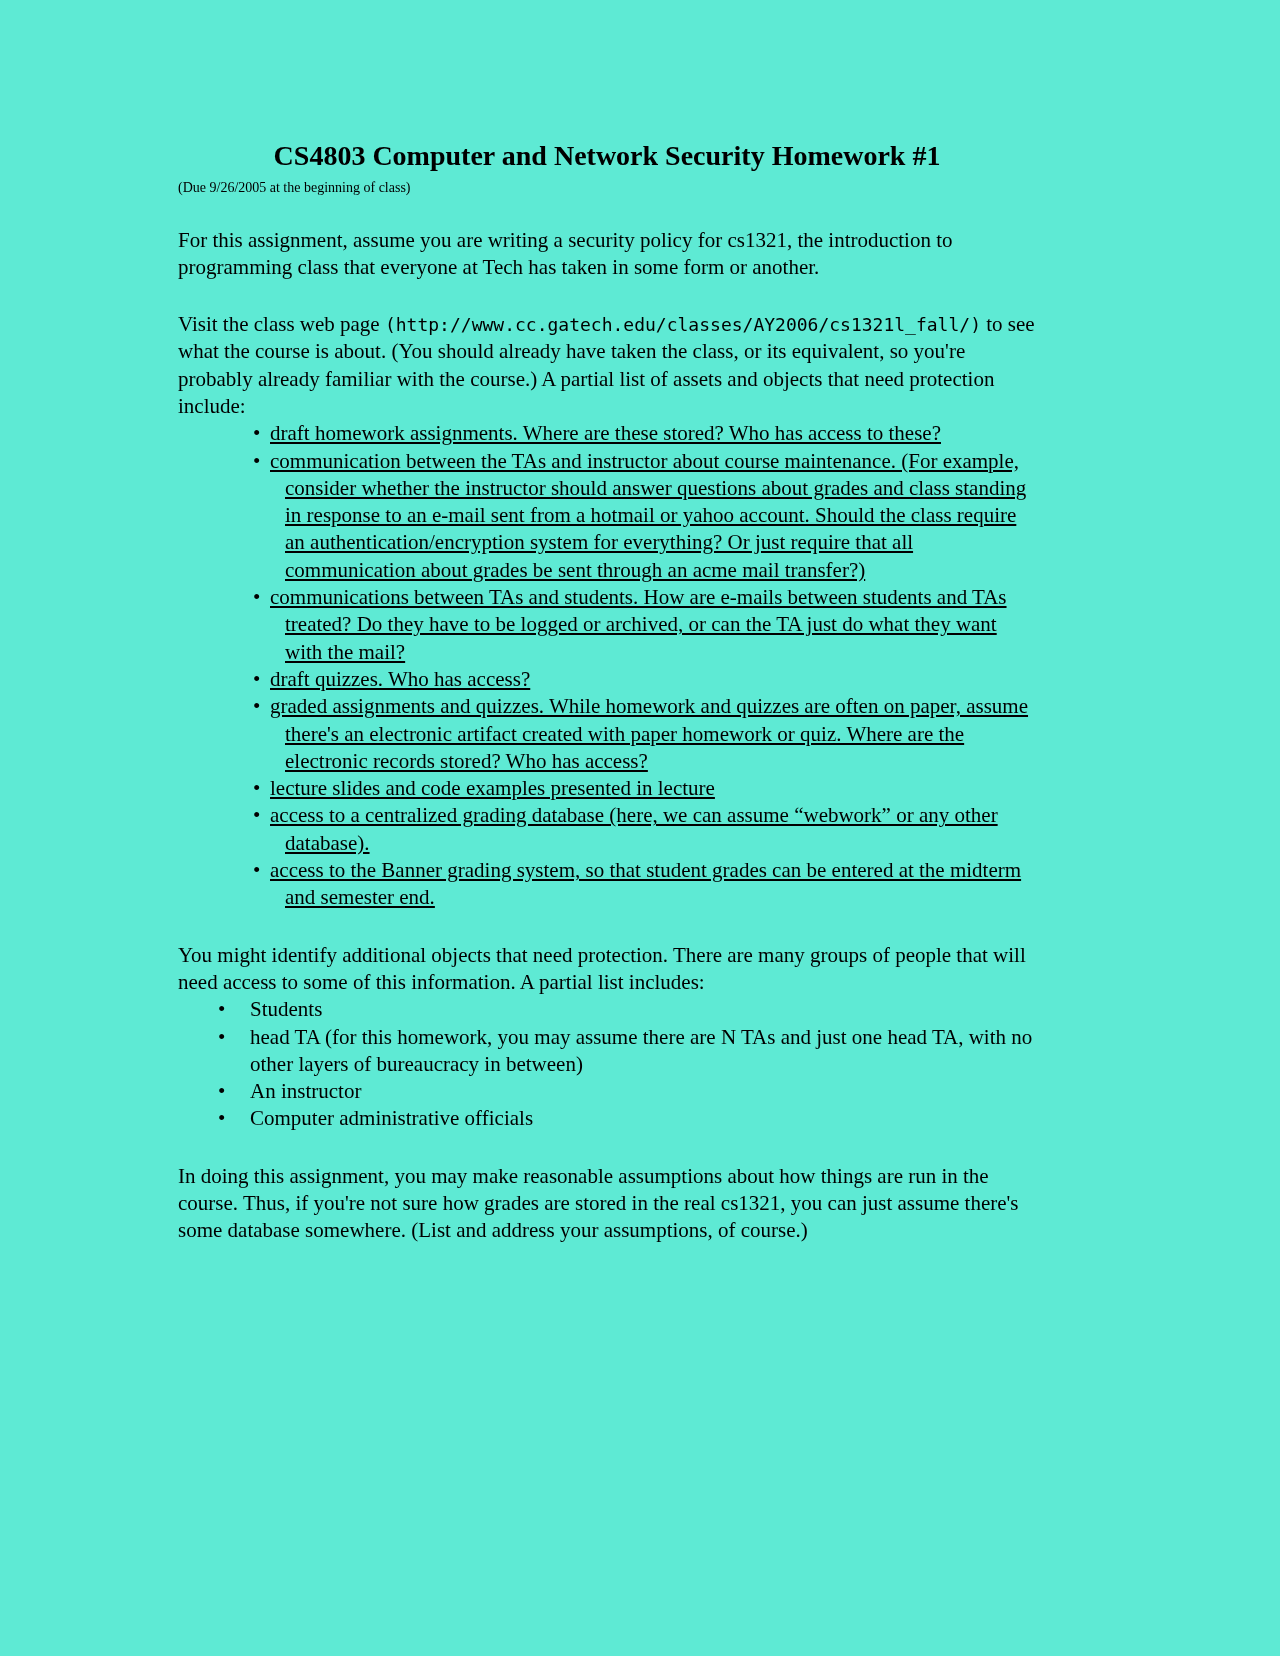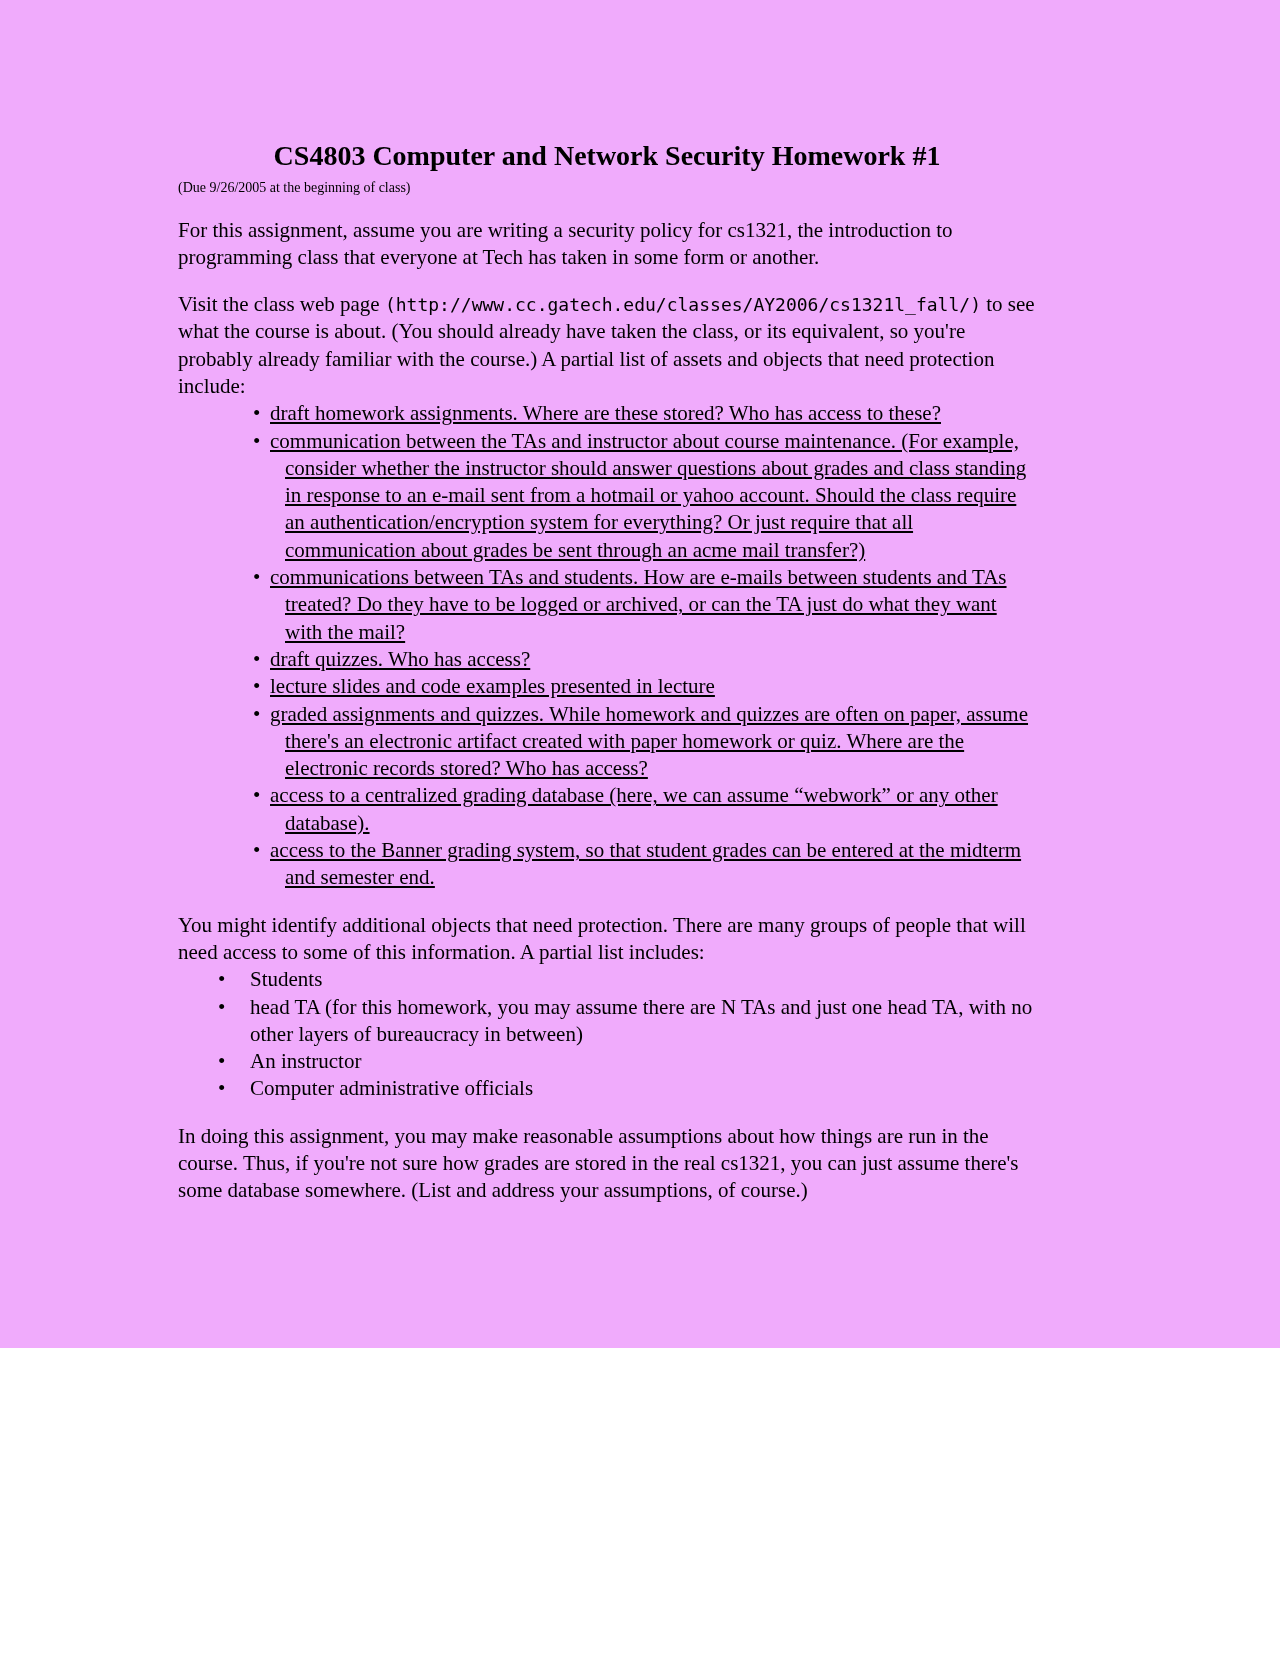--- a/index.html
+++ b/index.html
@@ -1,21 +1,21 @@
 <!DOCTYPE html>
 <html><head>
 <meta charset="utf-8">
 <style>
   html, body { margin: 0; padding: 0; background: #ffffff; }
   .page {
     position: relative;
     width: 1280px;
-    height: 1348px;
+    height: 1656px;
     box-sizing: border-box;
-    background: #f0abfc;
+    background: #5eead4;
     color: #000000;
     font-family: "Liberation Serif", serif;
     padding: 138px 244px 40px 178px;
     overflow: hidden;
   }
   .doc-title {
     font-size: 28px;
     font-weight: bold;
     text-align: center;
     margin: 0;
@@ -23,21 +23,21 @@
   }
   .doc-subtitle {
     font-size: 14px;
     text-align: left;
     margin: 6px 0 0 0;
     line-height: 1.25;
   }
   p.body-para {
     font-size: 21px;
     line-height: 1.3;
-    margin: 20px 0 0 0;
+    margin: 30px 0 0 0;
   }
   .mono {
     font-family: "DejaVu Sans Mono", monospace;
     font-size: 18px;
   }
   ul.bullet-list {
     list-style: none;
     margin: 0;
     padding: 0;
     font-size: 21px;
@@ -76,22 +76,22 @@
 
   <p class="body-para">For this assignment, assume you are writing a security policy for cs1321, the introduction to programming class that everyone at Tech has taken in some form or another.</p>
 
   <p class="body-para"><span>Visit the class web page </span><span class="mono">(http://www.cc.gatech.edu/classes/AY2006/cs1321l_fall/)</span><span> to see what the course is about.  (You should already have taken the class, or its equivalent, so you're probably already familiar with the course.)  A partial list of assets and objects that need protection include:</span></p>
 
   <ul class="bullet-list assets-list">
     <li>draft homework assignments. Where are these stored? Who has access to these?</li>
     <li>communication between the TAs and instructor about course maintenance. (For example, consider whether the instructor should answer questions about grades and class standing in response to an e-mail sent from a hotmail or yahoo account.  Should the class require an authentication/encryption system for everything? Or just require that all communication about grades be sent through an acme mail transfer?)</li>
     <li>communications between TAs and students. How are e-mails between students and TAs treated?  Do they have to be logged or archived, or can the TA just do what they want with the mail?</li>
     <li>draft quizzes. Who has access?</li>
+    <li>graded assignments and quizzes. While homework and quizzes are often on paper, assume there's an electronic artifact created with paper homework or quiz. Where are the electronic records stored? Who has access?</li>
     <li>lecture slides and code examples presented in lecture</li>
-    <li>graded assignments and quizzes. While homework and quizzes are often on paper, assume there's an electronic artifact created with paper homework or quiz. Where are the electronic records stored? Who has access?</li>
     <li>access to a centralized grading database (here, we can assume “webwork” or any other database).</li>
     <li>access to the Banner grading system, so that student grades can be entered at the midterm and semester end.</li>
   </ul>
 
   <p class="body-para">You might identify additional objects that need protection. There are many groups of people that will need access to some of this information.  A partial list includes:</p>
 
   <ul class="bullet-list people-list">
     <li>Students</li>
     <li>head TA (for this homework, you may assume there are N TAs and just one head TA, with no other layers of bureaucracy in between)</li>
     <li>An instructor</li>

